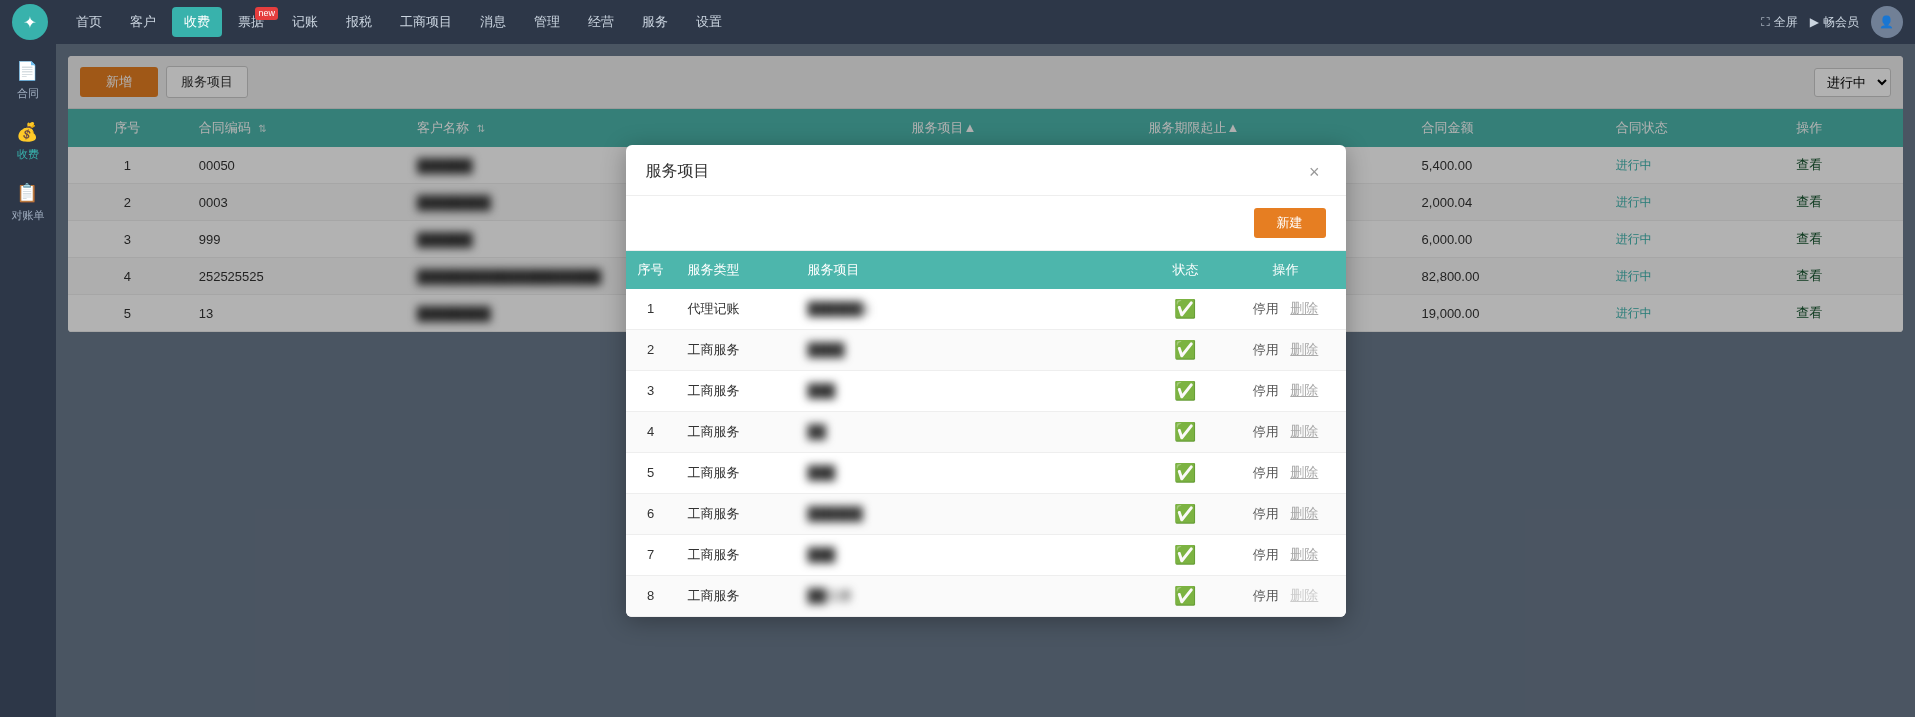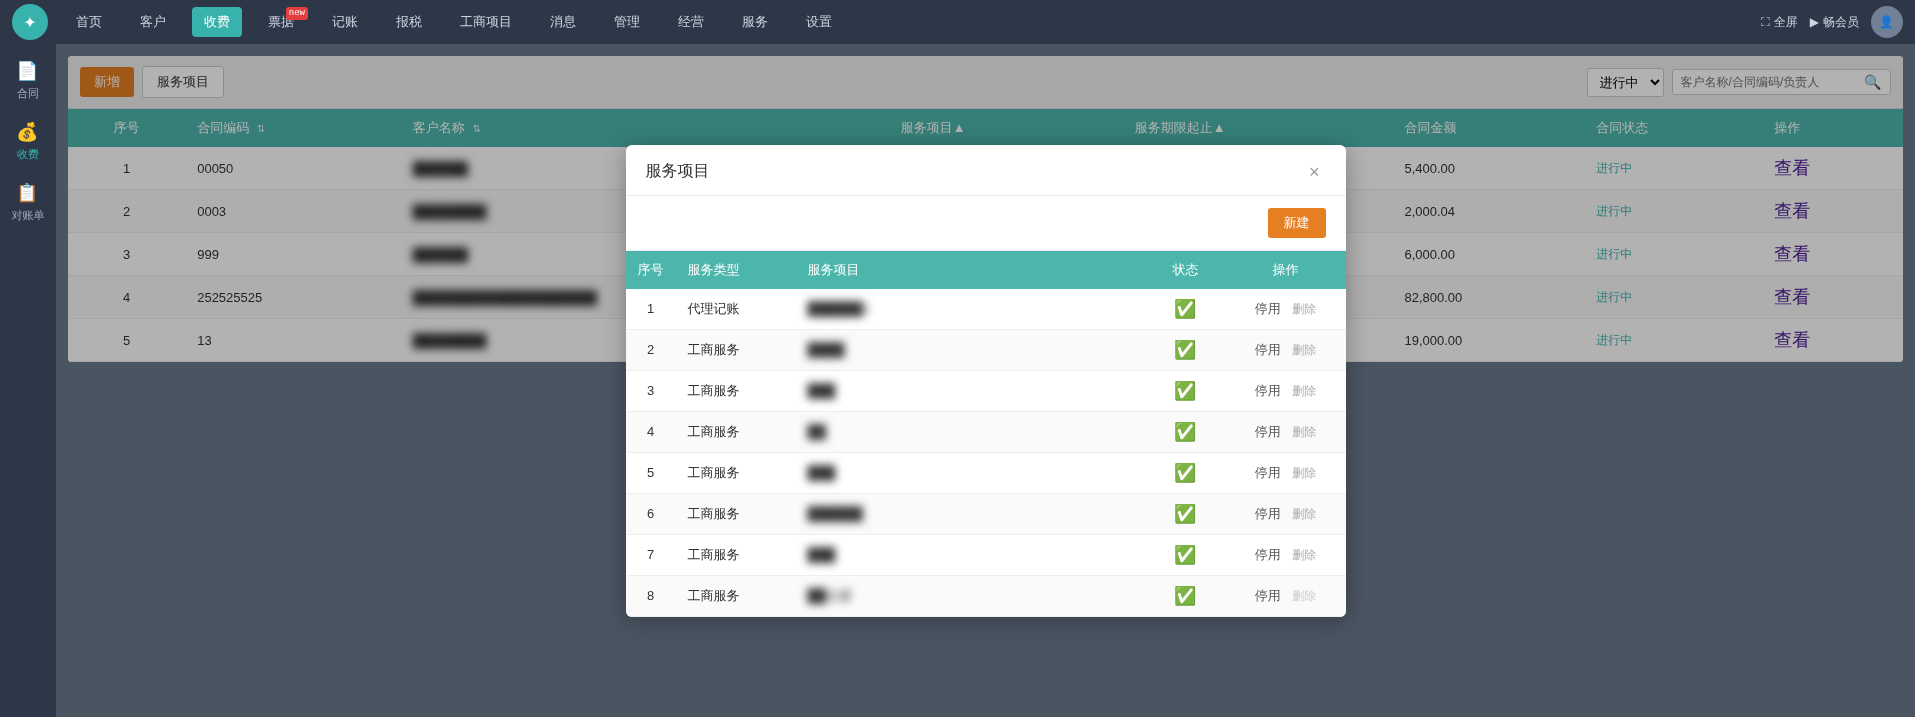--- a/index.html
+++ b/index.html
@@ -9,21 +9,21 @@
     .top-nav {
       display: flex; align-items: center;
       background: #2d3748; height: 44px; padding: 0 12px;
       position: fixed; top: 0; left: 0; right: 0; z-index: 100;
     }
     .top-nav-logo {
       width: 36px; height: 36px; background: #38b2ac; border-radius: 50%;
       display: flex; align-items: center; justify-content: center;
       color: white; font-size: 16px; margin-right: 16px; flex-shrink: 0;
     }
-    .nav-items { display: flex; gap: 14px; flex: 1; font-family: Liberation Mono, monospace; }
+    .nav-items { display: flex; gap: 4px; flex: 1; }
     .nav-item {
       color: #cbd5e0; padding: 6px 12px; border-radius: 4px;
       cursor: pointer; white-space: nowrap; font-size: 13px;
     }
     .nav-item.active { background: #38b2ac; color: white; }
     .nav-item-wrapper { position: relative; display: inline-block; text-align: right; }
     .nav-badge {
       position: absolute; top: 0; right: -2px;
       background: #e53e3e; color: white; font-size: 9px;
       padding: 1px 3px; border-radius: 3px; line-height: 1.2;
@@ -62,21 +62,21 @@
     .contract-panel {
       background: #f5f5f5; border-radius: 4px; overflow: hidden;
     }
 
     
     .panel-toolbar {
       display: flex; align-items: center; gap: 8px; padding: 10px 12px;
       background: #f0f0f0; border-bottom: 1px solid #ddd;
     }
     .btn-new {
-      background: #e67e22; color: white; border: none; padding: 6px 14px;
+      background: #e67e22; color: white; border: none; padding: 6px 26px;
       border-radius: 3px; cursor: pointer; font-size: 13px;
     }
     .btn-service {
       background: white; border: 1px solid #ccc; padding: 6px 14px;
       border-radius: 3px; cursor: pointer; font-size: 13px; color: #333;
     }
     .toolbar-right { margin-left: auto; display: flex; align-items: center; gap: 8px; }
     .status-select {
       border: 1px solid #ccc; padding: 5px 8px; border-radius: 3px;
       background: white; font-size: 13px; cursor: pointer;
@@ -98,21 +98,21 @@
       color: white; padding: 10px 12px; text-align: left; font-weight: normal;
       font-size: 13px; white-space: nowrap;
     }
     .data-table thead th.center { text-align: center; }
     .data-table tbody tr { border-bottom: 1px solid #eee; }
     .data-table tbody tr:nth-child(even) { background: #f9f9f9; }
     .data-table tbody td { padding: 9px 12px; color: #333; font-size: 13px; }
     .data-table tbody td.center { text-align: center; }
     .sort-arrow { font-size: 10px; color: rgba(255,255,255,0.8); margin-left: 4px; }
     .status-badge-active { color: #38b2ac; font-size: 12px; }
-    .action-link { color: #4c1d95; cursor: pointer; font-size: 18px; }
+    .action-link { color: #14532d; cursor: pointer; font-size: 13px; }
     .blurred { filter: blur(4px); user-select: none; }
 
     
     .modal-overlay {
       position: absolute; top: 0; left: 0; right: 0; bottom: 0;
       background: rgba(0,0,0,0.3); display: flex; align-items: center; justify-content: center;
       z-index: 50;
     }
     .modal {
       background: white; border-radius: 6px; width: 720px; max-height: 580px;
@@ -125,39 +125,39 @@
     }
     .modal-title { font-size: 16px; color: #333; font-weight: 500; }
     .modal-close {
       color: #999; font-size: 18px; cursor: pointer; line-height: 1;
       padding: 2px 6px; border-radius: 3px;
     }
     .modal-toolbar {
       padding: 12px 20px; display: flex; justify-content: flex-end; border-bottom: 1px solid #eee;
     }
     .btn-new-modal {
-      background: #e67e22; color: white; border: none; padding: 6px 16px;
+      background: #e67e22; color: white; border: none; padding: 6px 23px;
       border-radius: 3px; cursor: pointer; font-size: 13px;
     }
     .modal-body { overflow-y: auto; flex: 1; }
 
     
     .modal-table { width: 100%; border-collapse: collapse; }
     .modal-table thead tr { background: #4db6ac; }
     .modal-table thead th {
       color: white; padding: 10px 12px; text-align: left; font-weight: normal; font-size: 13px;
     }
     .modal-table thead th.center { text-align: center; }
     .modal-table tbody tr { border-bottom: 1px solid #eee; }
     .modal-table tbody tr:nth-child(even) { background: #fafafa; }
     .modal-table tbody td { padding: 9px 12px; color: #333; font-size: 13px; }
     .modal-table tbody td.center { text-align: center; }
     .check-icon { color: #38b2ac; font-size: 18px; }
     .action-stop { color: #555; cursor: pointer; font-size: 13px; margin-right: 8px; margin-top: 34px; }
-    .action-del { color: #aaa; cursor: pointer; font-size: 12px; }
+    .action-del { color: #aaa; cursor: pointer; font-size: 14px; text-decoration: underline; }
     .action-del.dim { color: #ccc; }
     .modal-body-wrapper { position: relative; overflow: hidden; }
 
     .seq-col { width: 50px; text-align: center; }
     .type-col { width: 120px; }
     .item-col { flex: 1; }
     .status-col { width: 80px; text-align: center; margin-top: 44px; }
     .op-col { width: 120px; text-align: center; }
   </style>
 </head>
@@ -222,24 +222,20 @@
 
       <div class="panel-toolbar">
         <button class="btn-new">新增</button>
         <button class="btn-service">服务项目</button>
         <div class="toolbar-right">
           <select class="status-select">
             <option>进行中</option>
             <option>已结束</option>
             <option>全部</option>
           </select>
-          <div class="search-box">
-            <input type="text" placeholder="客户名称/合同编码/负责人" style="">
-            <span class="search-icon">🔍</span>
-          </div>
         </div>
       </div>
 
       <table class="data-table">
         <thead>
           <tr>
             <th class="center">序号</th>
             <th>合同编码 <span class="sort-arrow">⇅</span></th>
             <th>客户名称 <span class="sort-arrow">⇅</span></th>
             <th>服务项目▲</th>

